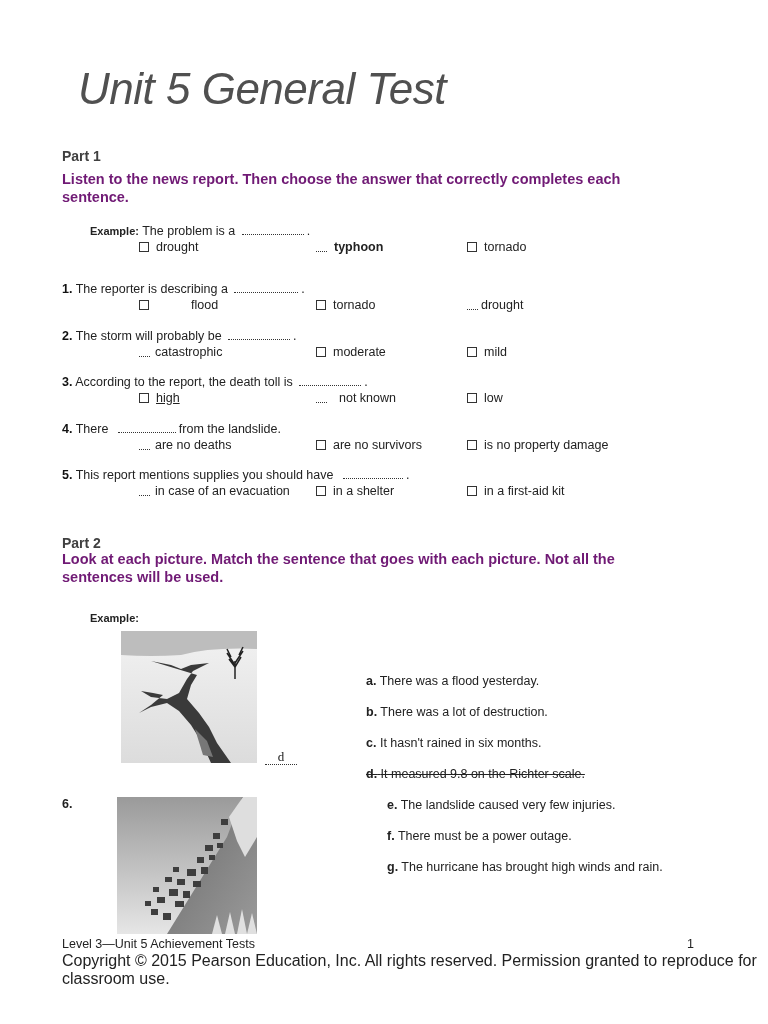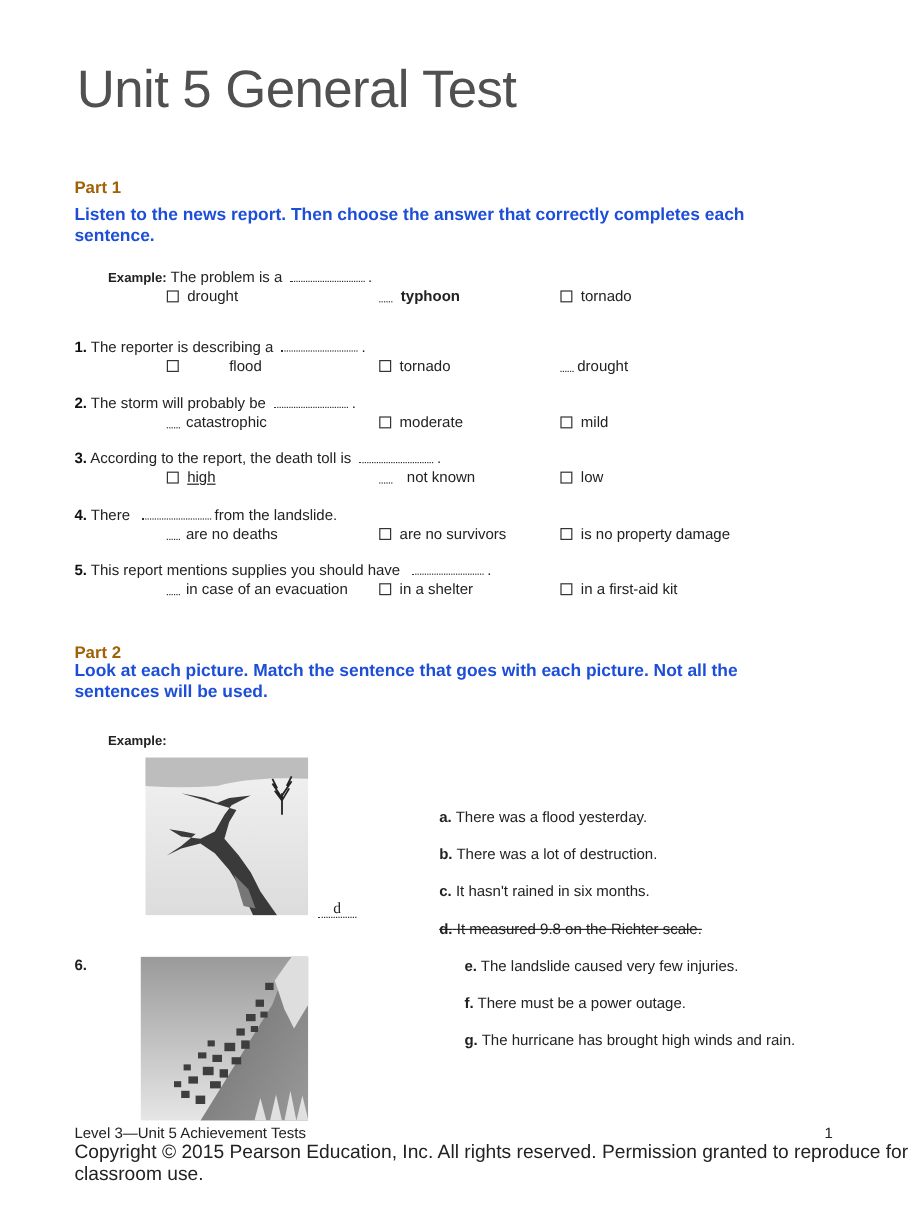--- a/index.html
+++ b/index.html
@@ -1,38 +1,38 @@
 <!DOCTYPE html>
 <html><head>
 <meta charset="utf-8">
 <style>
   html, body { margin: 0; padding: 0; background: #ffffff; }
   body { width: 768px; height: 1024px; position: relative; overflow: hidden;
          font-family: "Liberation Sans", sans-serif; color: #222; }
   .abs { position: absolute; }
   .title { left: 62px; top: 48px; font-size: 44px; color: #505050; letter-spacing: -0.5px; font-weight: normal; }
-  .part-label { font-size: 14px; font-weight: bold; color: #a16207; }
-  .instr { font-size: 14.5px; font-weight: bold; color: #1d4ed8; line-height: 18px; width: 620px; }
+  .part-label { font-size: 14px; font-weight: bold; color: #404040; }
+  .instr { font-size: 14.5px; font-weight: bold; color: #701a75; line-height: 18px; width: 620px; }
   .q { font-size: 12.5px; color: #222; white-space: nowrap; }
   .q b { color: #111; }
   .ex-label { font-size: 11px; font-weight: bold; margin-left: 28px; }
   .blank { display: inline-block; border-bottom: 1px dotted #333; height: 10px; vertical-align: baseline; margin: 0 3px; }
   .opt { font-size: 12.5px; color: #222; white-space: nowrap; display: flex; align-items: center; }
   .box { display: inline-block; width: 10px; height: 10px; border: 1px solid #333; margin-right: 7px; box-sizing: border-box; }
   .mark { display: inline-block; width: 11px; border-bottom: 1px dotted #333; height: 8px; margin-right: 7px; }
   .match { font-size: 12.5px; color: #222; white-space: nowrap; }
   .strike { text-decoration: line-through; }
   .footer { font-size: 12.5px; color: #222; }
   .copyright { font-size: 16px; color: #222; }
   .pic { overflow: hidden; }
 </style>
 </head>
 <body>
 
-<h1 class="abs title" style="margin:2px;">Unit 5 General Test</h1>
+<h1 class="abs title" style="margin:16px;font-style:italic;">Unit 5 General Test</h1>
 
 <div class="abs part-label" style="left:62px; top:148px;">Part 1</div>
 <div class="abs instr" style="left:62px; top:170px;">Listen to the news report. Then choose the answer that correctly completes each sentence.</div>
 
 <div class="abs q" style="left:62px; top:224px;">
   <span class="ex-label">Example:</span>
   <span>The problem is a</span>
   <span class="blank" style="width:62px;"></span><span>.</span>
 </div>
 <div class="abs opt" style="left:139px; top:240px;">

